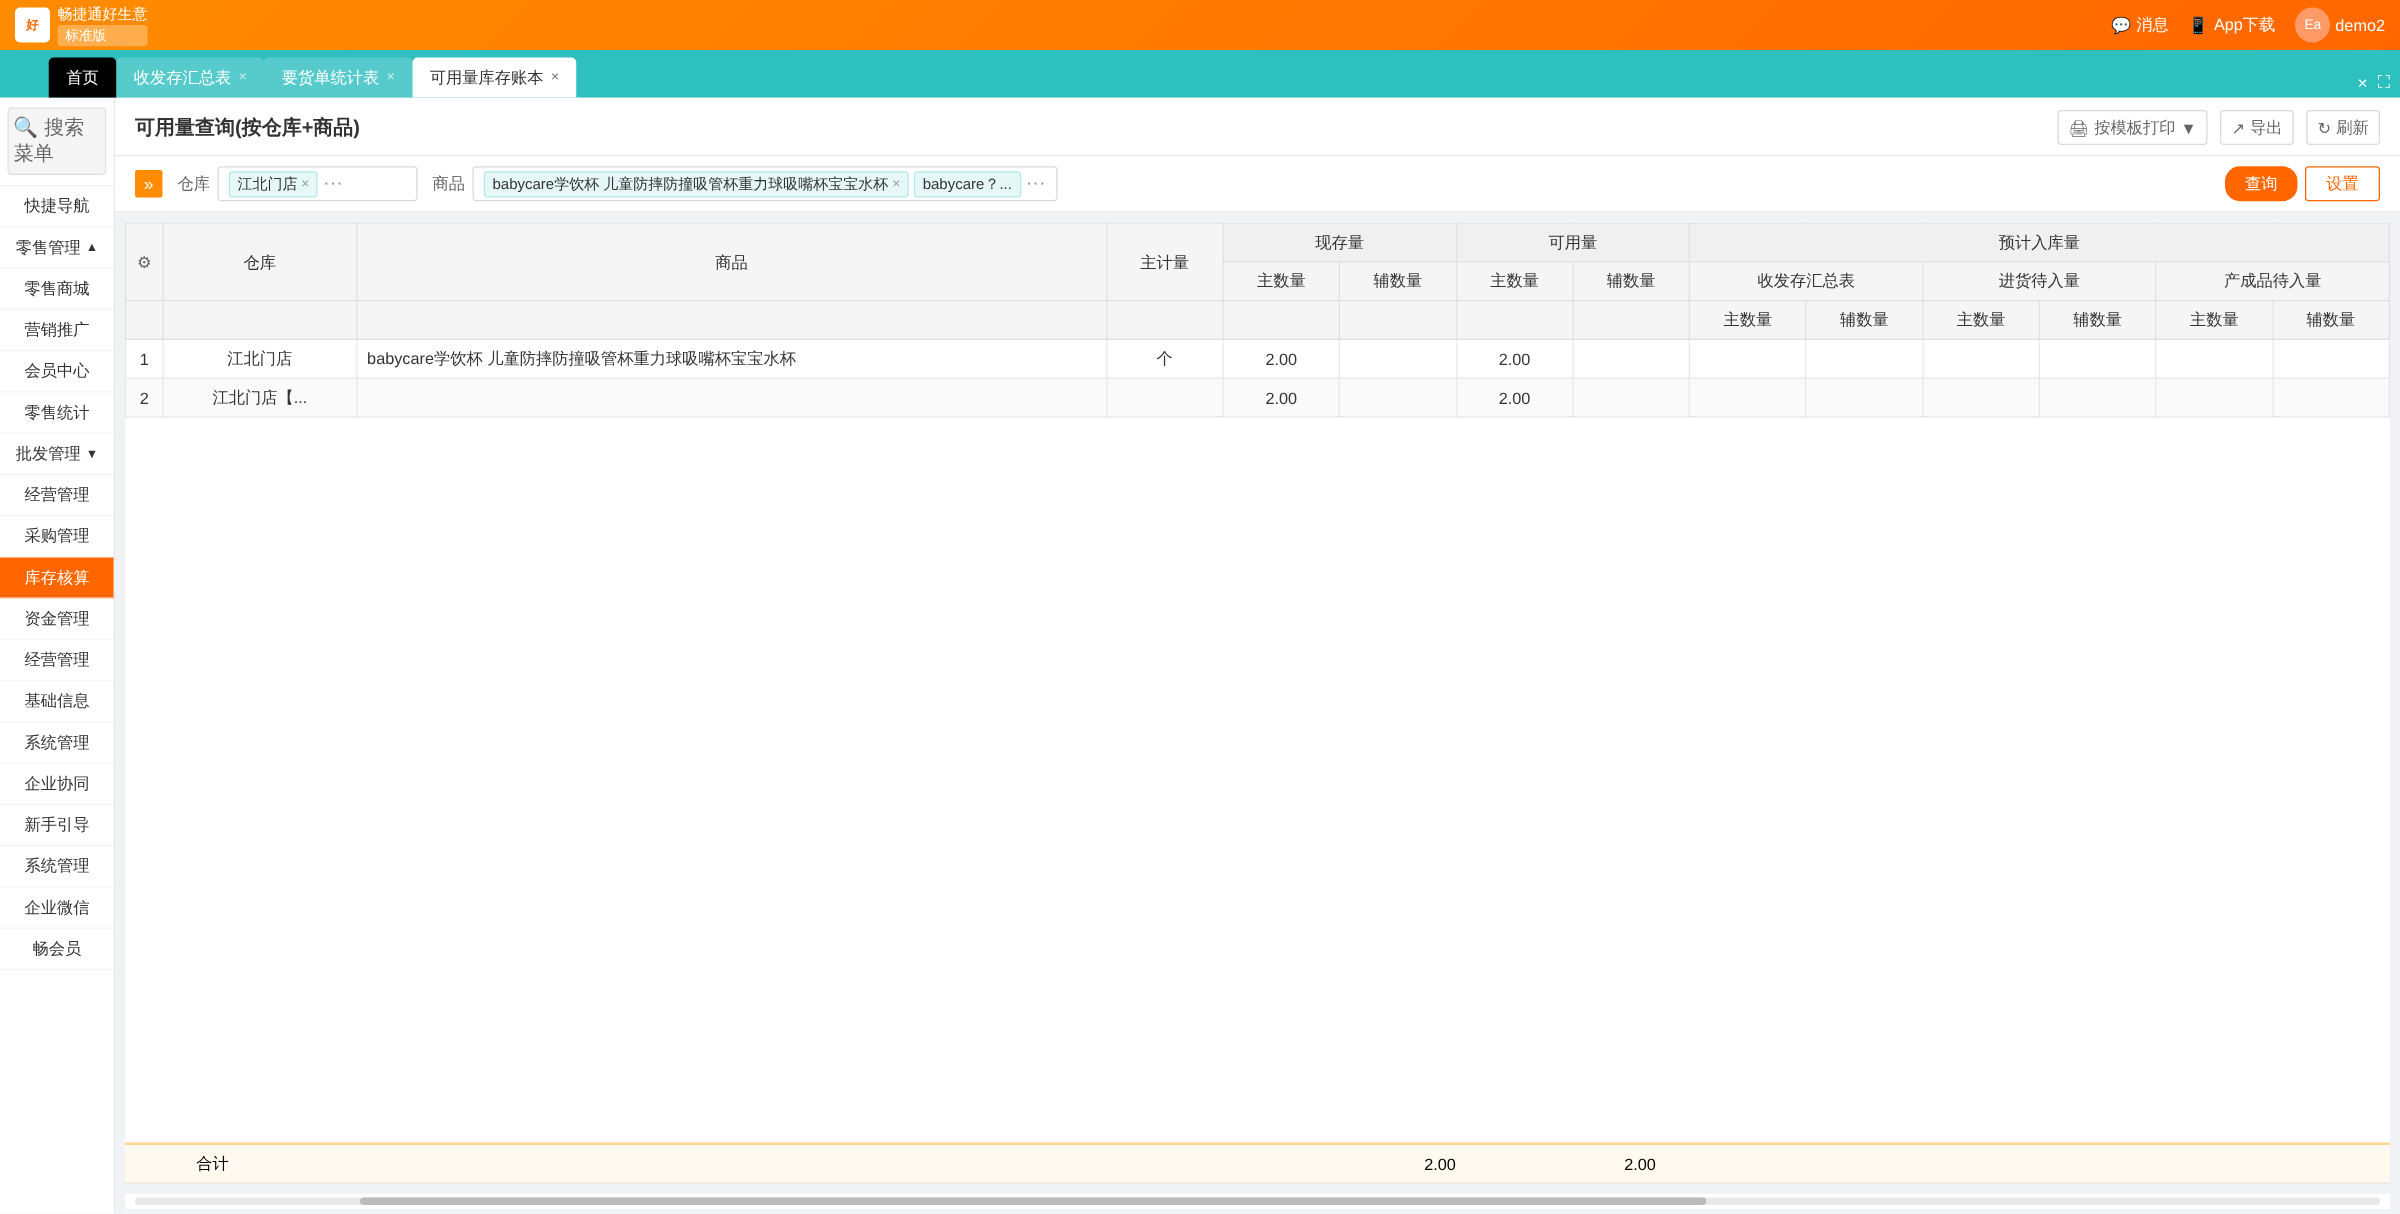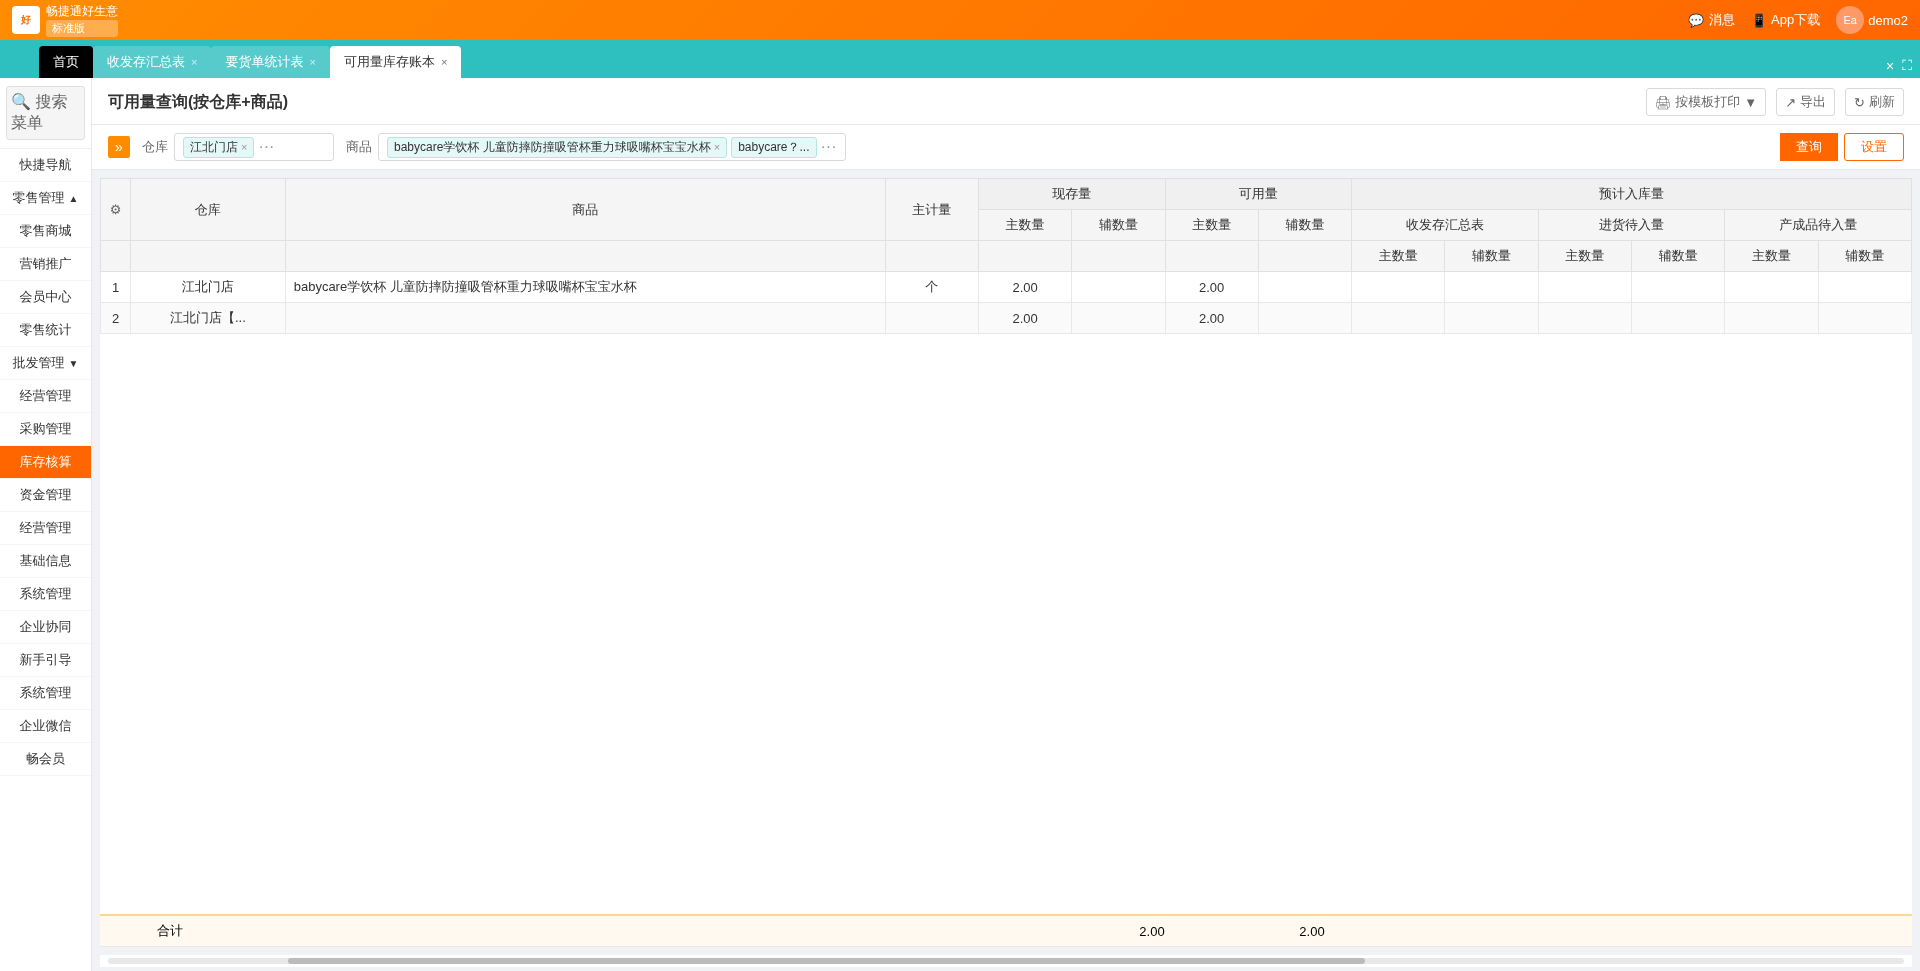--- a/index.html
+++ b/index.html
@@ -283,21 +283,21 @@
     }
     .filter-actions {
       margin-left: auto;
       display: flex;
       gap: 6px;
     }
     .btn-query {
       background: #ff6600;
       color: white;
       border: none;
-      border-radius: 0;
+      border-radius: 12px;
       padding: 4px 16px;
       cursor: pointer;
       font-size: 13px;
       height: 28px;
     }
     .btn-settings {
       background: white;
       color: #ff6600;
       border: 1px solid #ff6600;
       border-radius: 3px;

